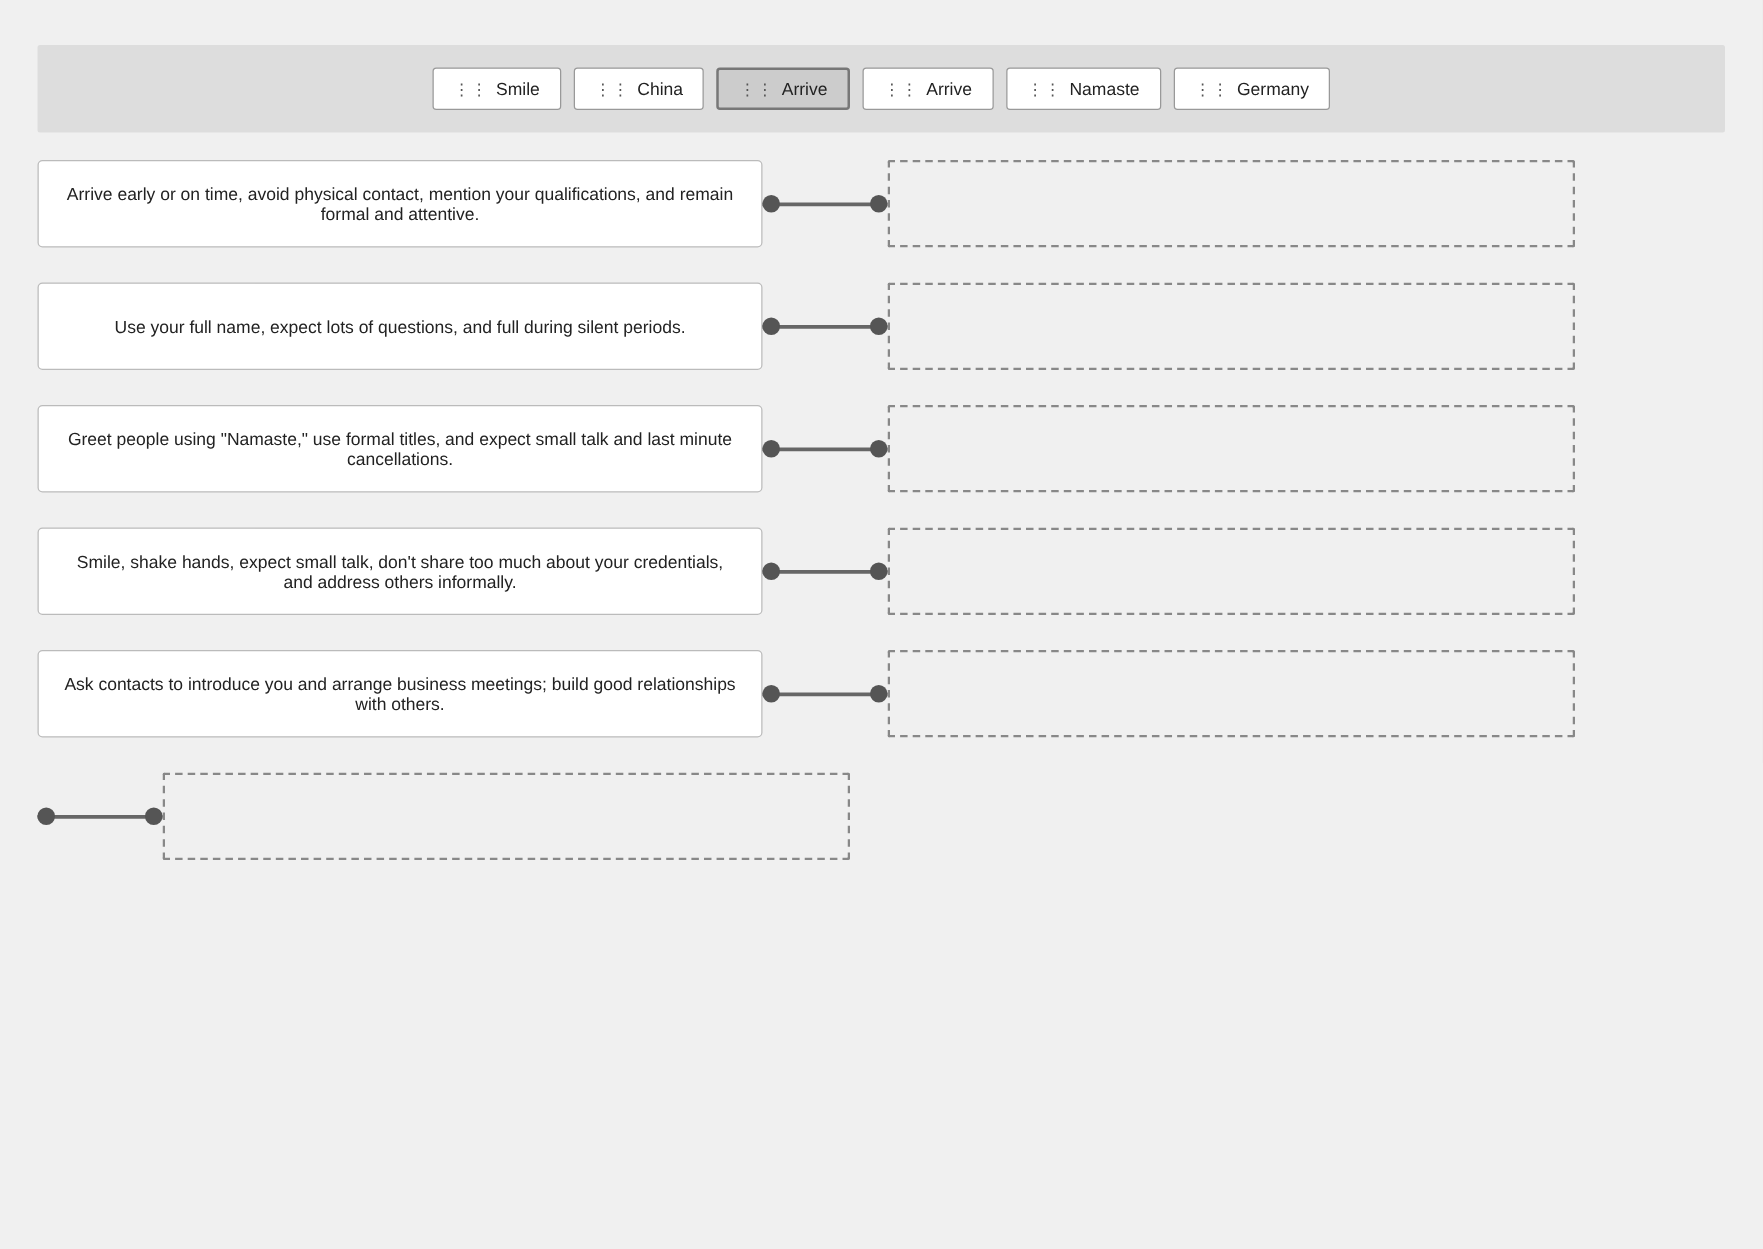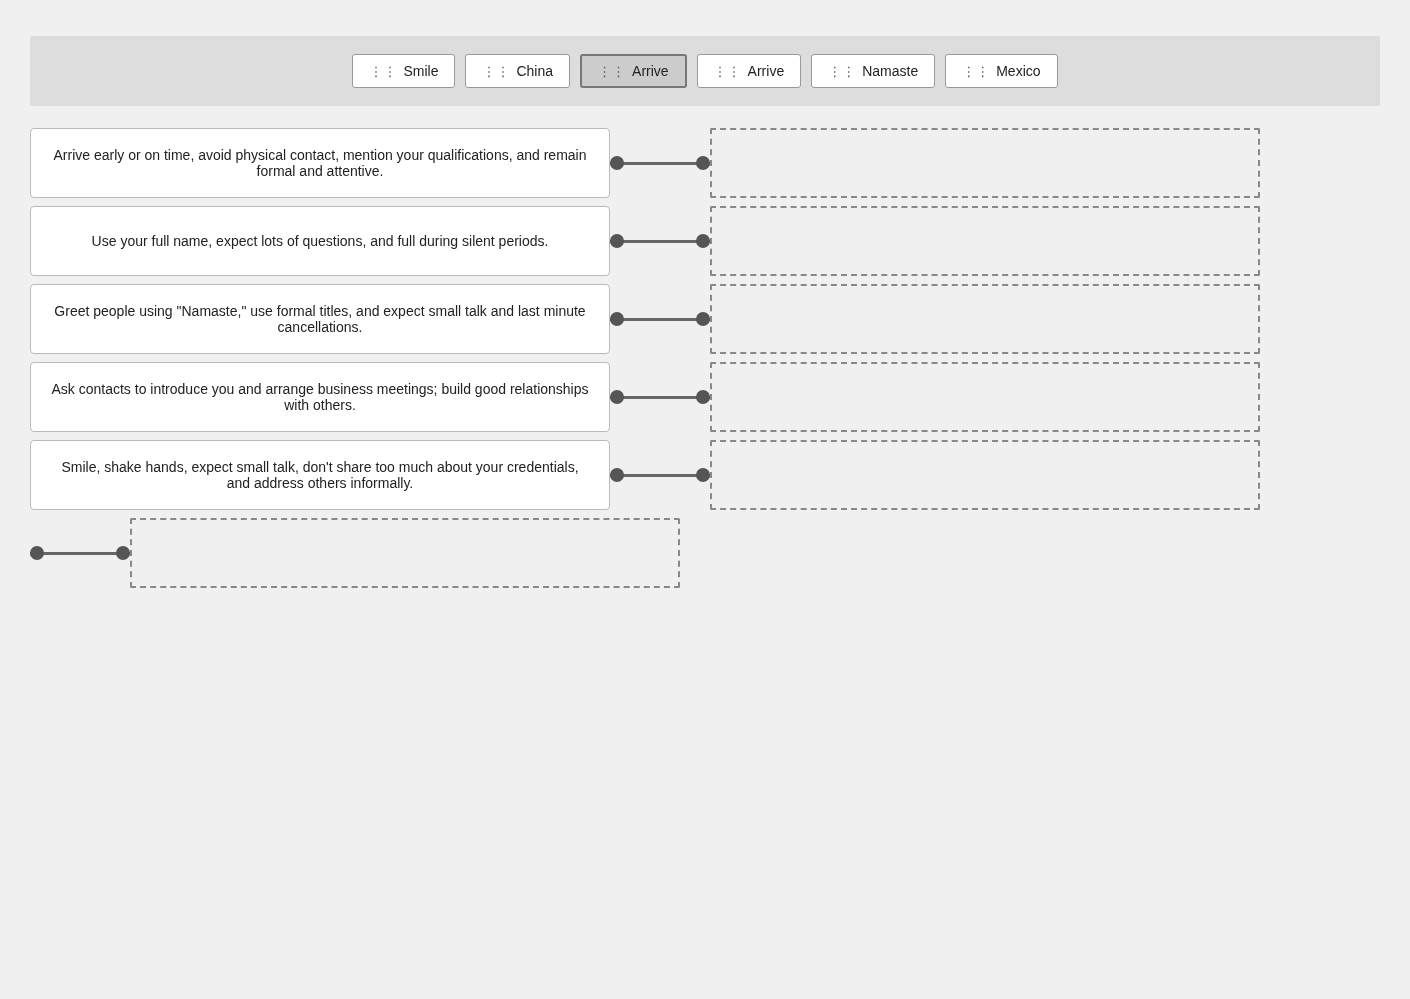--- a/index.html
+++ b/index.html
@@ -53,21 +53,21 @@
       font-size: 13px;
       letter-spacing: 1px;
     }
     .drag-item.active-drag {
       background: #ccc;
       border: 2px solid #777;
     }
     .matching-area {
       display: flex;
       flex-direction: column;
-      gap: 8px;
+      gap: 28px;
     }
     .match-row {
       display: flex;
       align-items: center;
       gap: 0;
     }
     .clue-box {
       background: #fff;
       border: 1px solid #bbb;
       border-radius: 4px;
@@ -147,21 +147,21 @@
       <div class="drag-item">
         <span class="drag-handle">⋮⋮</span>
         <span>Arrive</span>
       </div>
       <div class="drag-item">
         <span class="drag-handle">⋮⋮</span>
         <span>Namaste</span>
       </div>
       <div class="drag-item">
         <span class="drag-handle">⋮⋮</span>
-        <span>Mexico</span>
+        <span>Germany</span>
       </div>
     </div>
 
   <div class="matching-area">
   <div class="match-row">
         <div class="clue-box">Arrive early or on time, avoid physical contact, mention your qualifications, and remain formal and attentive.</div>
         <div class="connector">
     <div class="connector-line">
       <div class="connector-dot-left"></div>
       <div class="connector-dot-right"></div>
@@ -183,40 +183,40 @@
         <div class="clue-box">Greet people using "Namaste," use formal titles, and expect small talk and last minute cancellations.</div>
         <div class="connector">
     <div class="connector-line">
       <div class="connector-dot-left"></div>
       <div class="connector-dot-right"></div>
     </div>
   </div>
         <div class="answer-box"></div>
       </div>
       <div class="match-row">
+        <div class="clue-box">Smile, shake hands, expect small talk, don't share too much about your credentials, and address others informally.</div>
+        <div class="connector">
+    <div class="connector-line">
+      <div class="connector-dot-left"></div>
+      <div class="connector-dot-right"></div>
+    </div>
+  </div>
+        <div class="answer-box"></div>
+      </div>
+      <div class="match-row">
         <div class="clue-box">Ask contacts to introduce you and arrange business meetings; build good relationships with others.</div>
         <div class="connector">
     <div class="connector-line">
       <div class="connector-dot-left"></div>
       <div class="connector-dot-right"></div>
     </div>
   </div>
         <div class="answer-box"></div>
       </div>
       <div class="match-row">
-        <div class="clue-box">Smile, shake hands, expect small talk, don't share too much about your credentials, and address others informally.</div>
-        <div class="connector">
-    <div class="connector-line">
-      <div class="connector-dot-left"></div>
-      <div class="connector-dot-right"></div>
-    </div>
-  </div>
-        <div class="answer-box"></div>
-      </div>
-      <div class="match-row">
         <div class="connector">
     <div class="connector-line">
       <div class="connector-dot-left"></div>
       <div class="connector-dot-right"></div>
     </div>
   </div>
         <div class="answer-box"></div>
       </div>
     </div>
 </div>

